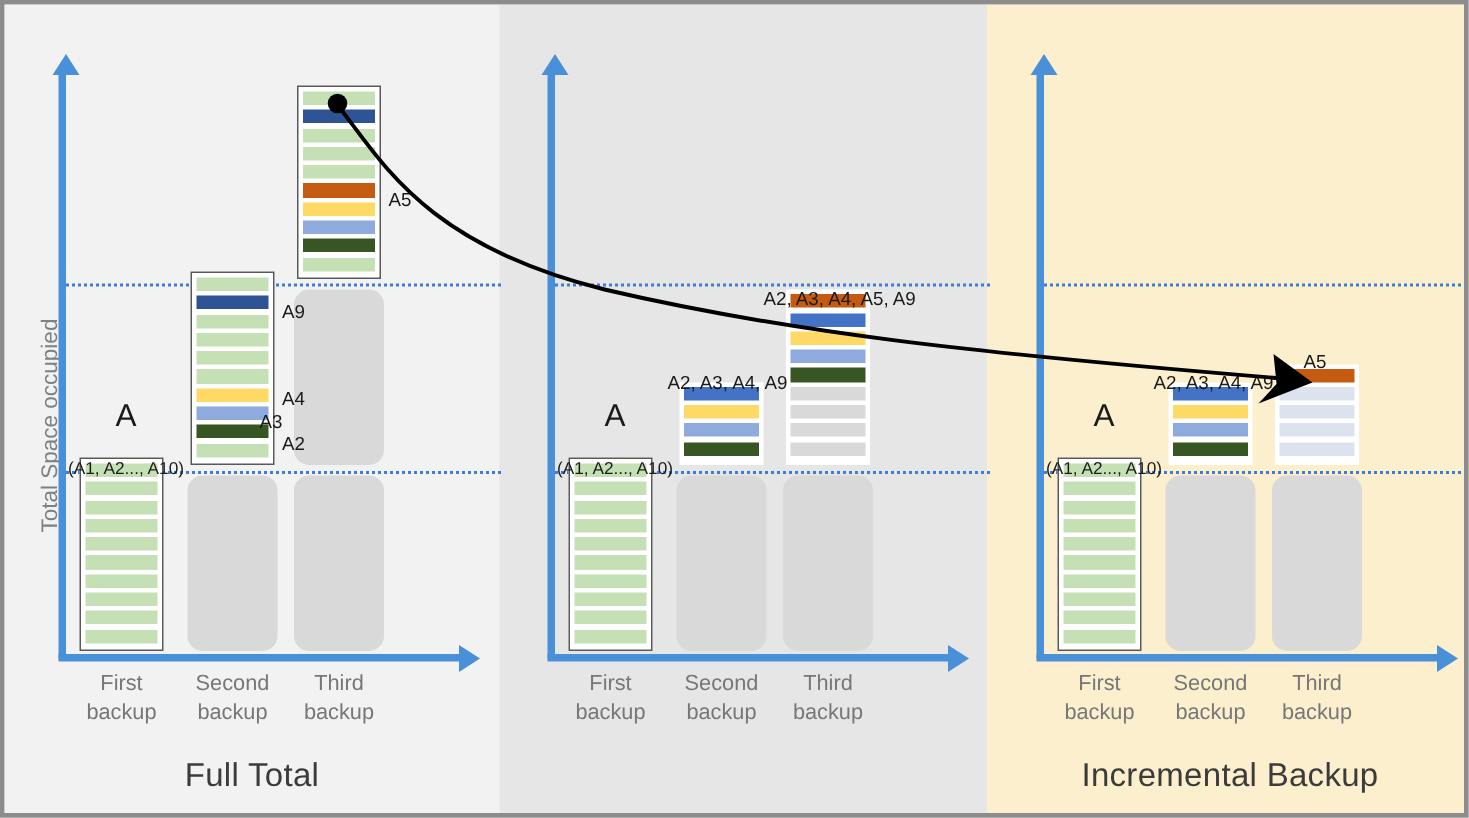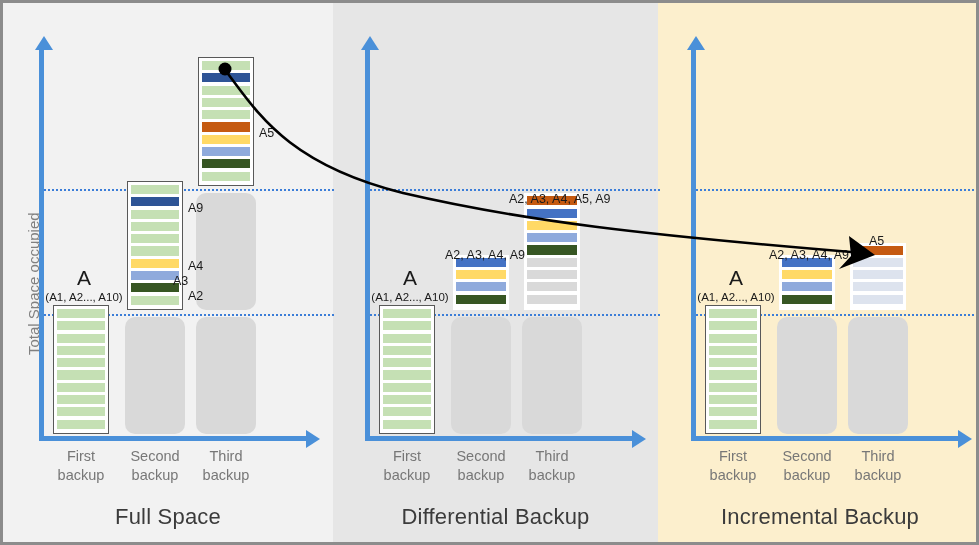--- a/index.html
+++ b/index.html
@@ -37,21 +37,21 @@
 
   
   .stack{position:absolute;box-sizing:border-box;}
   .stack.framed{border:1.5px solid #595959;background:#ffffff;}
   .stripe{box-sizing:border-box;}
 
   .ghost{position:absolute;background:#d9d9d9;border-radius:10px;}
 
   .tick{position:absolute;text-align:center;font-size:14.5px;color:#777;line-height:1.32;}
   .bigA{position:absolute;font-size:21px;color:#1a1a1a;text-align:center;}
-  .subA{position:absolute;font-size:11.5px;color:#1a1a1a;text-align:center;white-space:nowrap;}
+  .subA{position:absolute;font-size:11.5px;color:#1a1a1a;text-align:center;white-space:nowrap;margin-top:16px;}
   .setlabel{position:absolute;font-size:12.5px;color:#1a1a1a;white-space:nowrap;}
   .alab{position:absolute;font-size:12.5px;color:#1a1a1a;white-space:nowrap;}
 
   svg.overlay{position:absolute;left:0;top:0;width:979px;height:545px;pointer-events:none;}
 </style>
 </head>
 <body>
 
 <div id="root">
 
@@ -215,22 +215,21 @@
       <div class="tick" style="left: 112px; top: 444px; width: 80px;">Second<br>backup</div>
       <div class="tick" style="left: 183px; top: 444px; width: 80px;">Third<br>backup</div>
       <div class="tick" style="left: 364px; top: 444px; width: 80px;">First<br>backup</div>
       <div class="tick" style="left: 438px; top: 444px; width: 80px;">Second<br>backup</div>
       <div class="tick" style="left: 509px; top: 444px; width: 80px;">Third<br>backup</div>
       <div class="tick" style="left: 690px; top: 444px; width: 80px;">First<br>backup</div>
       <div class="tick" style="left: 764px; top: 444px; width: 80px;">Second<br>backup</div>
       <div class="tick" style="left: 835px; top: 444px; width: 80px;">Third<br>backup</div>
     </div>
 
-  <div class="panel-label" style="left:0;width:330px;">Full Space</div>
-  <div class="panel-label" style="left:330px;width:325px;">Differential Backup</div>
+  <div class="panel-label" style="left:0;width:330px;">Full Total</div>
   <div class="panel-label" style="left:655px;width:324px;">Incremental Backup</div>
 
   <svg class="overlay" viewBox="0 0 979 545">
     <path d="M 222 67 C 252 105, 280 160, 400 190 C 520 218, 640 232, 860 250" fill="none" stroke="#000000" stroke-width="2.6"></path>
     <circle cx="222" cy="66" r="6.5" fill="#000000"></circle>
     <polygon points="872,252 846,233 848,253 836,266" fill="#000000"></polygon>
   </svg>
 
 </div>
 

